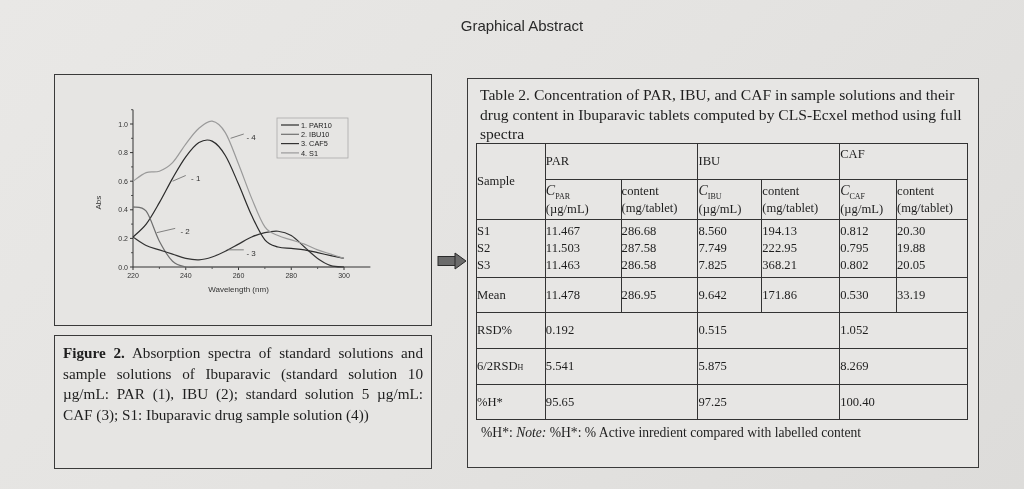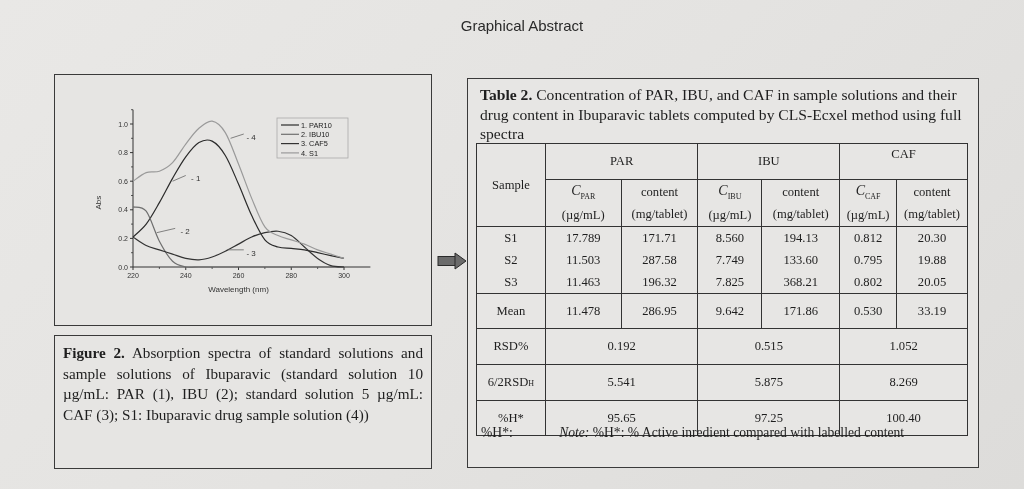--- a/index.html
+++ b/index.html
@@ -25,35 +25,35 @@
   .caption-box b { font-weight:bold; }
   .arrow { position:absolute; left:437px; top:252px; }
   .table-box {
     position:absolute; left:467px; top:78px; width:510px; height:388px;
     border:1.5px solid #3a3a3a; background:#e7e6e4;
   }
   .table-title {
     position:absolute; left:12px; top:6px; width:492px;
     font-size:15.6px; line-height:19.5px;
   }
-  .table-title b { font-weight:bold; }
+  .table-title b { font-weight:normal; }
   table.data {
     position:absolute; left:8px; top:64px; width:492px;
     border-collapse:collapse; font-size:12.6px;
   }
   table.data td {
-    border:1.3px solid #333; text-align:center; padding:0; vertical-align:middle;
+    border:1.3px solid #333; padding:0; vertical-align:middle;
   }
   .sub { font-size:8px; position:relative; top:4px; }
   .ci { font-style:italic; font-size:14px; }
-  .multi { line-height:22px;font-family:Liberation Serif, serif; }
+  .multi { line-height:17px;font-family:Liberation Serif, serif; }
   .note {
     position:absolute; left:13px; top:346px; font-size:13.6px;
   }
-  .note i { font-style:italic;margin-left:43px; }
+  .note i { font-style:italic; }
 </style>
 </head>
 <body>
 
 <div class="page-title">Graphical Abstract</div>
 
 <div class="fig-box">
   <svg id="chart" width="376" height="250" viewBox="0 0 376 250">
       <line x1="78" y1="34.69999999999999" x2="78" y2="192" stroke="#333" stroke-width="1"></line>
       <line x1="78" y1="192" x2="315.375" y2="192" stroke="#333" stroke-width="1"></line>
@@ -150,24 +150,24 @@
     <tr style="height:40px" class="multi">
       <td><span class="ci">C</span><span class="sub">PAR</span><br><span>(µg/mL)</span></td>
       <td><span>content</span><br><span>(mg/tablet)</span></td>
       <td><span class="ci">C</span><span class="sub">IBU</span><br><span>(µg/mL)</span></td>
       <td><span>content</span><br><span>(mg/tablet)</span></td>
       <td><span class="ci">C</span><span class="sub">CAF</span><br><span>(µg/mL)</span></td>
       <td><span>content</span><br><span>(mg/tablet)</span></td>
     </tr>
     <tr style="height:58px">
       <td class="multi"><span>S1</span><br><span>S2</span><br><span>S3</span></td>
-      <td class="multi"><span>17.789</span><br><span>11.503</span><br><span>11.463</span></td>
-      <td class="multi"><span>171.71</span><br><span>287.58</span><br><span>196.32</span></td>
+      <td class="multi"><span>11.467</span><br><span>11.503</span><br><span>11.463</span></td>
+      <td class="multi"><span>286.68</span><br><span>287.58</span><br><span>286.58</span></td>
       <td class="multi"><span>8.560</span><br><span>7.749</span><br><span>7.825</span></td>
-      <td class="multi"><span>194.13</span><br><span>133.60</span><br><span>368.21</span></td>
+      <td class="multi"><span>194.13</span><br><span>222.95</span><br><span>368.21</span></td>
       <td class="multi"><span>0.812</span><br><span>0.795</span><br><span>0.802</span></td>
       <td class="multi"><span>20.30</span><br><span>19.88</span><br><span>20.05</span></td>
     </tr>
     <tr style="height:35px">
       <td>Mean</td>
       <td>11.478</td>
       <td>286.95</td>
       <td>9.642</td>
       <td>171.86</td>
       <td>0.530</td>

